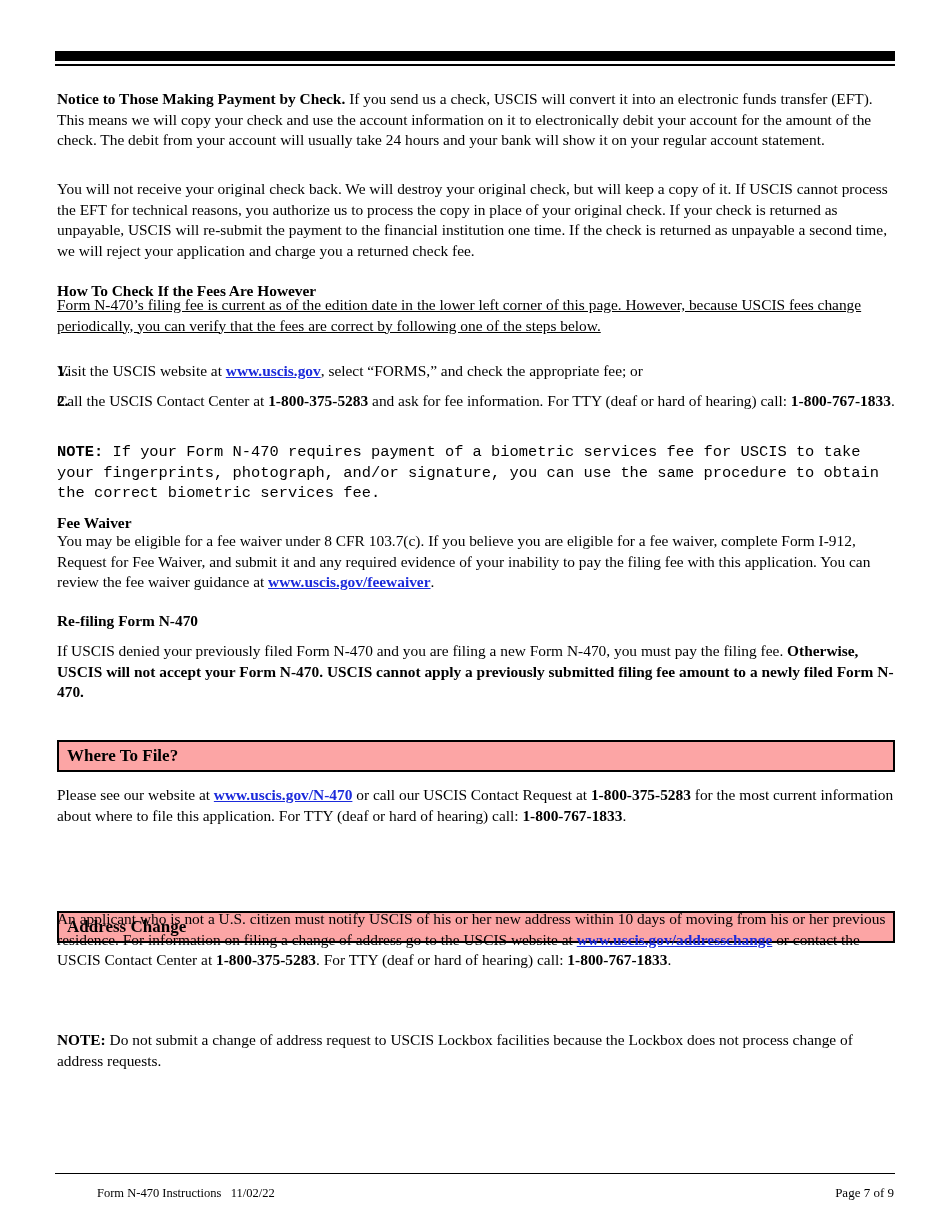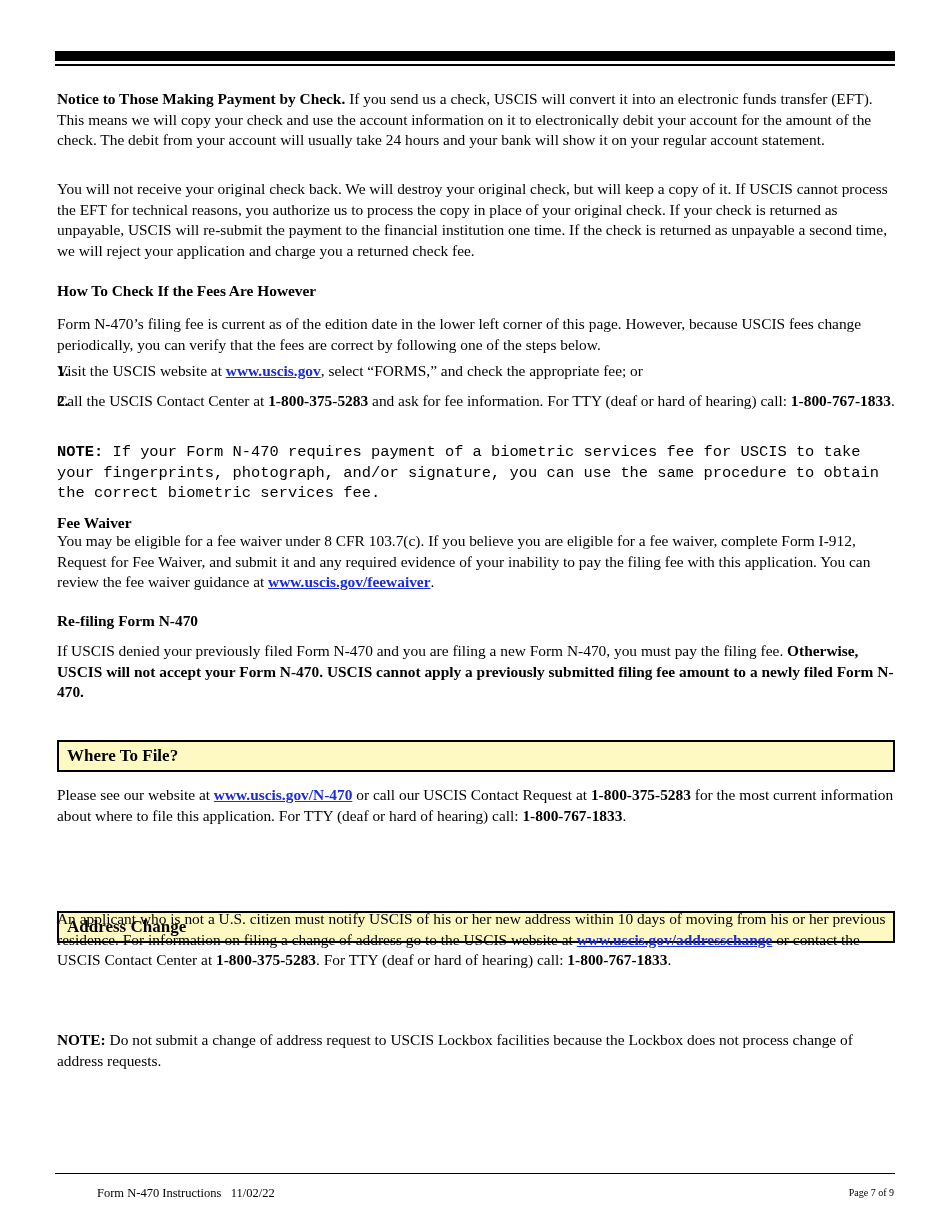--- a/index.html
+++ b/index.html
@@ -8,39 +8,39 @@
   .topbar-thick { position: absolute; left: 55px; top: 51px; width: 840px; height: 10px; background: #000; }
   .topbar-thin { position: absolute; left: 55px; top: 64px; width: 840px; height: 2px; background: #000; }
   p { margin: 0; }
   .b { font-weight: bold; }
   a.link { color: #1a1aff; color: #1b2adb; font-weight: bold; text-decoration: underline; }
   .block { position: absolute; left: 57px; width: 838px; }
   .heading { font-weight: bold; }
   .list-item { position: absolute; left: 57px; width: 838px; }
   .list-num { position: absolute; left: 0; font-weight: bold; }
   .list-text { }
-  .sect-box { position: absolute; left: 57px; width: 834px; height: 28px; background: #fef9c3;
+  .sect-box { position: absolute; left: 57px; width: 834px; height: 28px; background: #fca5a5;
               border: 2px solid #000; box-sizing: content-box; }
   .sect-box span { position: absolute; left: 8px; top: 4px; font-weight: bold; font-size: 17px; }
   .footer-line { position: absolute; left: 55px; top: 1173px; width: 840px; height: 1px; background: #000; }
   .footer-left { position: absolute; left: 57px; top: 1183px; font-size: 12.5px; }
-  .footer-right { position: absolute; right: 56px; top: 1183px; font-size: 10px; }
+  .footer-right { position: absolute; right: 56px; top: 1183px; font-size: 13px; }
 </style>
 </head>
 <body>
 
 <div class="topbar-thick"></div>
 <div class="topbar-thin"></div>
 
 <p class="block" style="top:89px;"><span class="b">Notice to Those Making Payment by Check.</span><span> If you send us a check, USCIS will convert it into an electronic funds transfer (EFT).  This means we will copy your check and use the account information on it to electronically debit your account for the amount of the check.  The debit from your account will usually take 24 hours and your bank will show it on your regular account statement.</span></p>
 
 <p class="block" style="top:179px;">You will not receive your original check back.  We will destroy your original check, but will keep a copy of it.  If USCIS cannot process the EFT for technical reasons, you authorize us to process the copy in place of your original check.  If your check is returned as unpayable, USCIS will re-submit the payment to the financial institution one time.  If the check is returned as unpayable a second time, we will reject your application and charge you a returned check fee.</p>
 
 <p class="block heading" style="top:281px;">How To Check If the Fees Are However</p>
-<p class="block" style="top:314px;">Form N-470’s filing fee is current as of the edition date in the lower left corner of this page.  However, because USCIS fees change periodically, you can verify that the fees are correct by following one of the steps below.</p>
+<p class="block" style="top:295px;text-decoration:underline;">Form N-470’s filing fee is current as of the edition date in the lower left corner of this page.  However, because USCIS fees change periodically, you can verify that the fees are correct by following one of the steps below.</p>
 
 <div class="list-item" style="top:361px;">
   <span class="list-num">1.</span>
   <p class="list-text"><span>Visit the USCIS website at </span><a class="link" href="#">www.uscis.gov</a><span>, select “FORMS,” and check the appropriate fee; or</span></p>
 </div>
 
 <div class="list-item" style="top:391px;">
   <span class="list-num">2.</span>
   <p class="list-text"><span>Call the USCIS Contact Center at </span><span class="b">1-800-375-5283</span><span> and ask for fee information.  For TTY (deaf or hard of hearing) call:  </span><span class="b">1-800-767-1833</span><span>.</span></p>
 </div>

